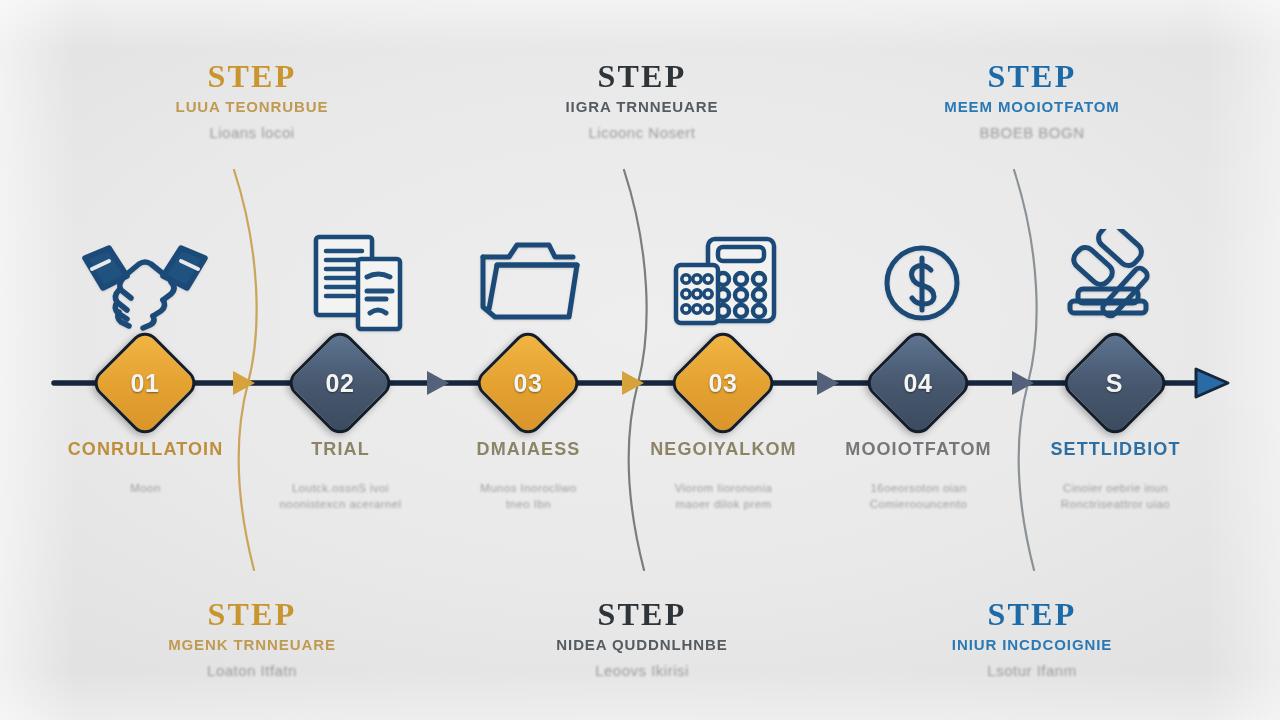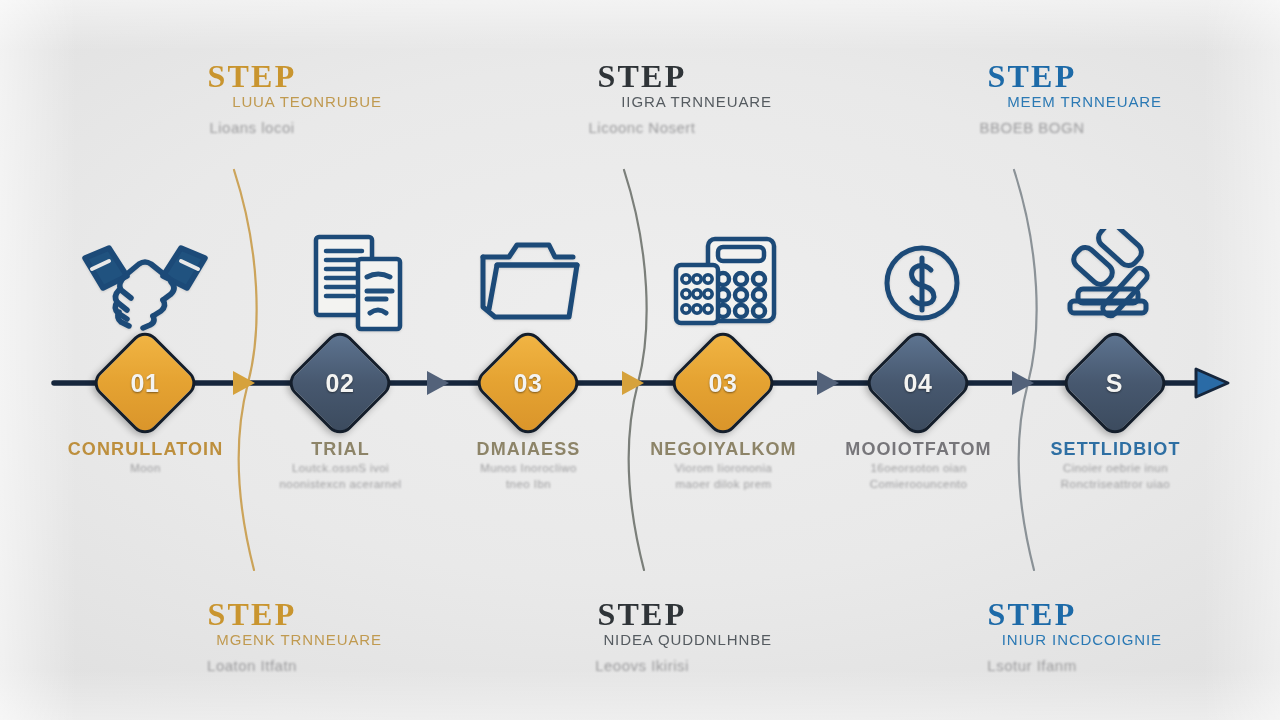--- a/index.html
+++ b/index.html
@@ -43,26 +43,26 @@
   }
   .step-word {
     font-size: 32px;
     font-weight: 700;
     letter-spacing: 2.2px;
     line-height: 1.05;
     font-family: "Liberation Serif", serif;
     filter: blur(.35px);
   }
   .step-sub {
+    margin-top: 5px;
     font-size: 15px;
-    font-weight: 400;
+    font-weight: 700;
     letter-spacing: .9px;
     line-height: 1.1;
     filter: blur(.75px);
-    text-align: right;
   }
   .step-desc {
     margin-top: 9px;
     font-size: 15px;
     font-weight: 400;
     letter-spacing: .5px;
     color: #9a9a9c;
     line-height: 1.15;
     filter: blur(.9px);
   }
@@ -81,21 +81,21 @@
     z-index: 6;
   }
   .nl-title {
     font-size: 18px;
     font-weight: 700;
     letter-spacing: 1.1px;
     line-height: 1.1;
     filter: blur(.7px);
   }
   .nl-body {
-    margin-top: 0;
+    margin-top: 20px;
     font-size: 11.5px;
     letter-spacing: .45px;
     line-height: 1.45;
     color: #9d9d9f;
     filter: blur(.95px);
   }
   .nl-gold  .nl-title { color: #bd8f3d; }
   .nl-olive .nl-title { color: #8d8468; }
   .nl-gray  .nl-title { color: #77767a; }
   .nl-blue  .nl-title { color: #2e6fa3; }
@@ -344,21 +344,21 @@
         <div class="step-sub">LUUA TEONRUBUE</div>
         <div class="step-desc">Lioans locoi</div>
       </div>
       <div class="step-block tone-dark" style="left: 512px; top: 60px;">
         <div class="step-word">STEP</div>
         <div class="step-sub">IIGRA TRNNEUARE</div>
         <div class="step-desc">Licoonc Nosert</div>
       </div>
       <div class="step-block tone-blue" style="left: 902px; top: 60px;">
         <div class="step-word">STEP</div>
-        <div class="step-sub">MEEM TRNNEUARE</div>
+        <div class="step-sub">MEEM MOOIOTFATOM</div>
         <div class="step-desc">BBOEB BOGN</div>
       </div>
     </div>
 
   <div id="bottom-steps-root">
       <div class="step-block tone-gold" style="left: 122px; top: 598px;">
         <div class="step-word">STEP</div>
         <div class="step-sub">MGENK TRNNEUARE</div>
         <div class="step-desc">Loaton Itfatn</div>
       </div>

